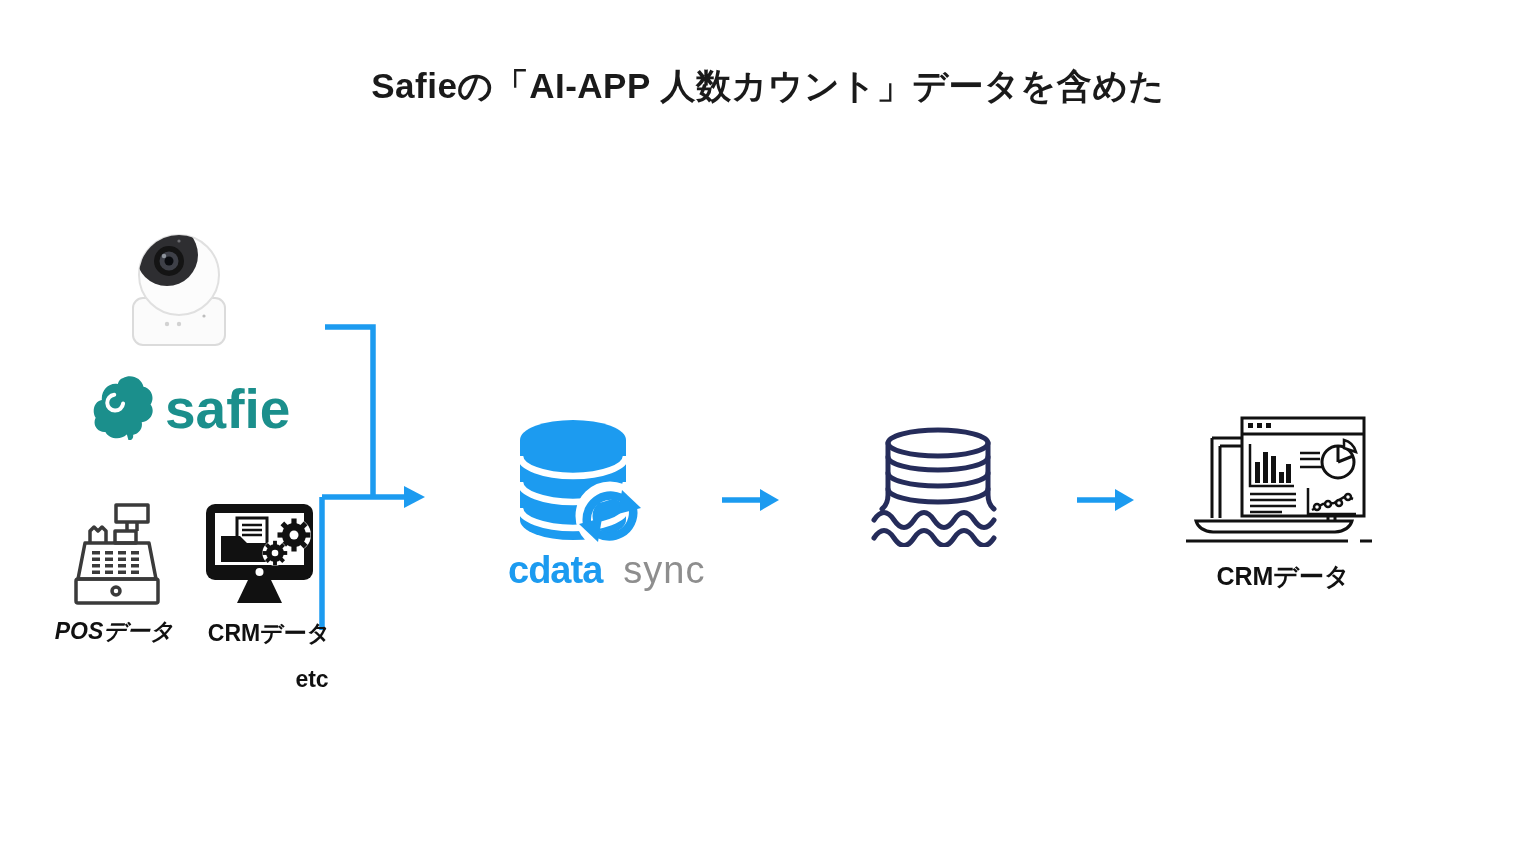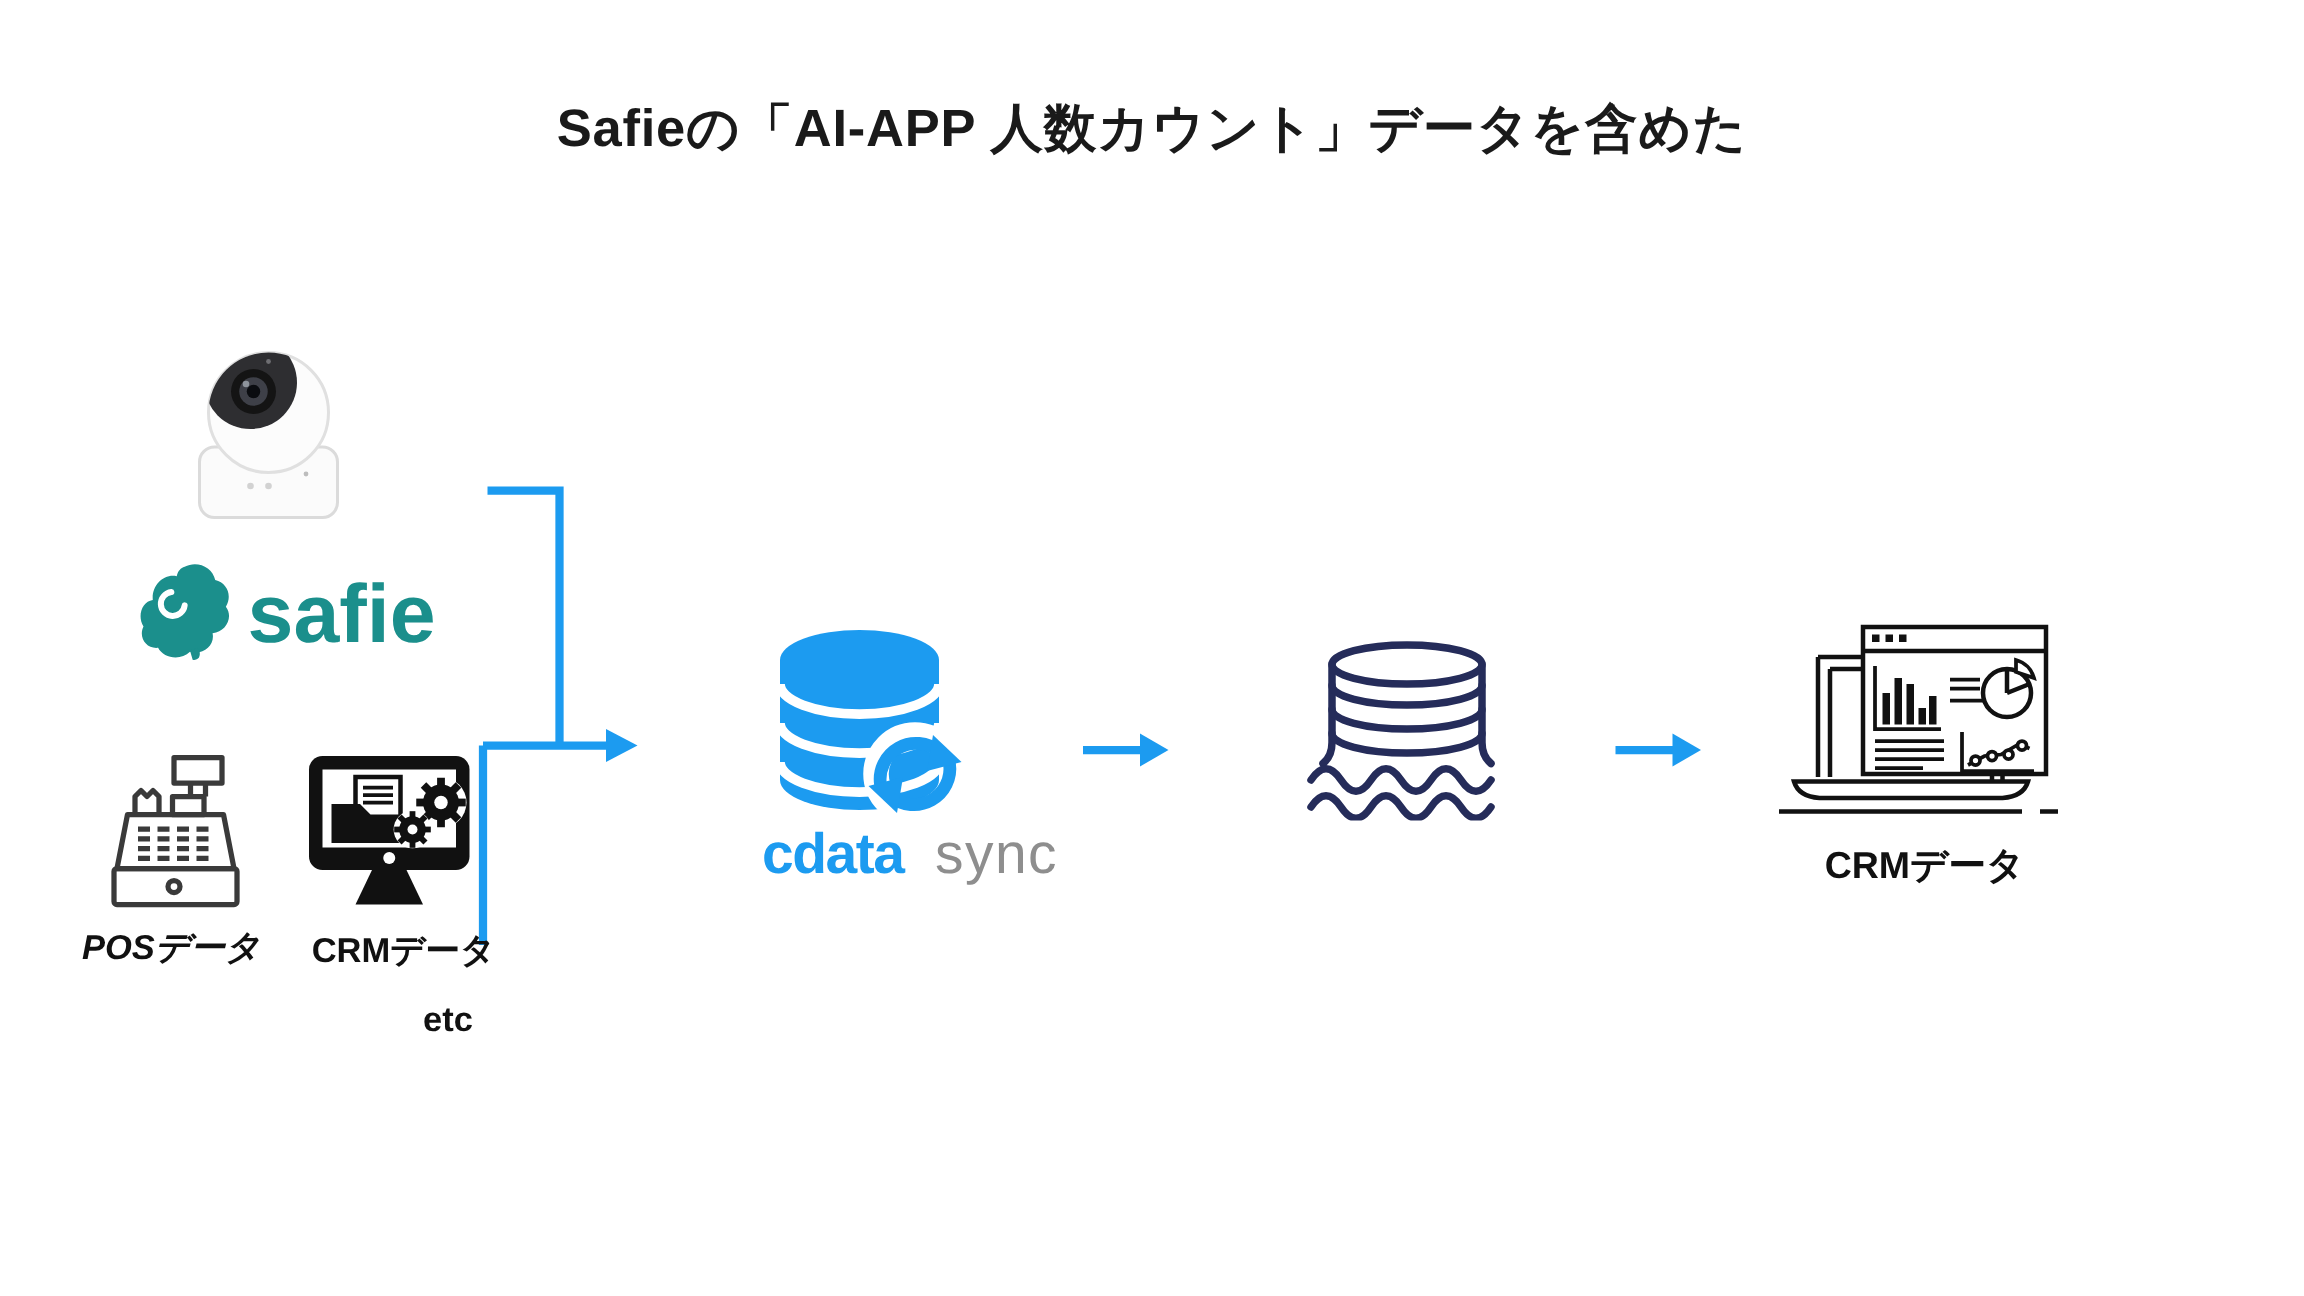--- a/index.html
+++ b/index.html
@@ -20,21 +20,21 @@
   .title{
     left:0;right:0;top:62px;text-align:center;
     font-size:35px;font-weight:bold;color:#1A1A1A;line-height:47px;
     letter-spacing:0.5px;
   }
   .node-label{
     font-weight:bold;color:#111;text-align:center;white-space:nowrap;
   }
   .lbl-pos{left:44px;top:616px;width:140px;font-size:23px;font-style:italic;}
   .lbl-crm{left:200px;top:618px;width:138px;font-size:23px;}
-  .lbl-etc{left:282px;top:666px;width:60px;font-size:23px;text-align:left;}
+  .lbl-etc{left:282px;top:666px;width:60px;font-size:23px;text-align:center;}
   .lbl-lake{left:860px;top:560px;width:164px;font-size:25px;}
   .lbl-bi{left:1216px;top:560px;width:134px;font-size:25px;}
   .safie-logo{left:93px;top:372px;height:72px;display:flex;align-items:flex-end;gap:10px;}
   .safie-word{
     font-size:55px;font-weight:bold;color:var(--safie-teal);
     letter-spacing:0px;line-height:70px;
   }
   .cdata-wordmark{
     left:462px;top:549px;width:220px;text-align:center;white-space:nowrap;
     font-size:38px;line-height:42px;

